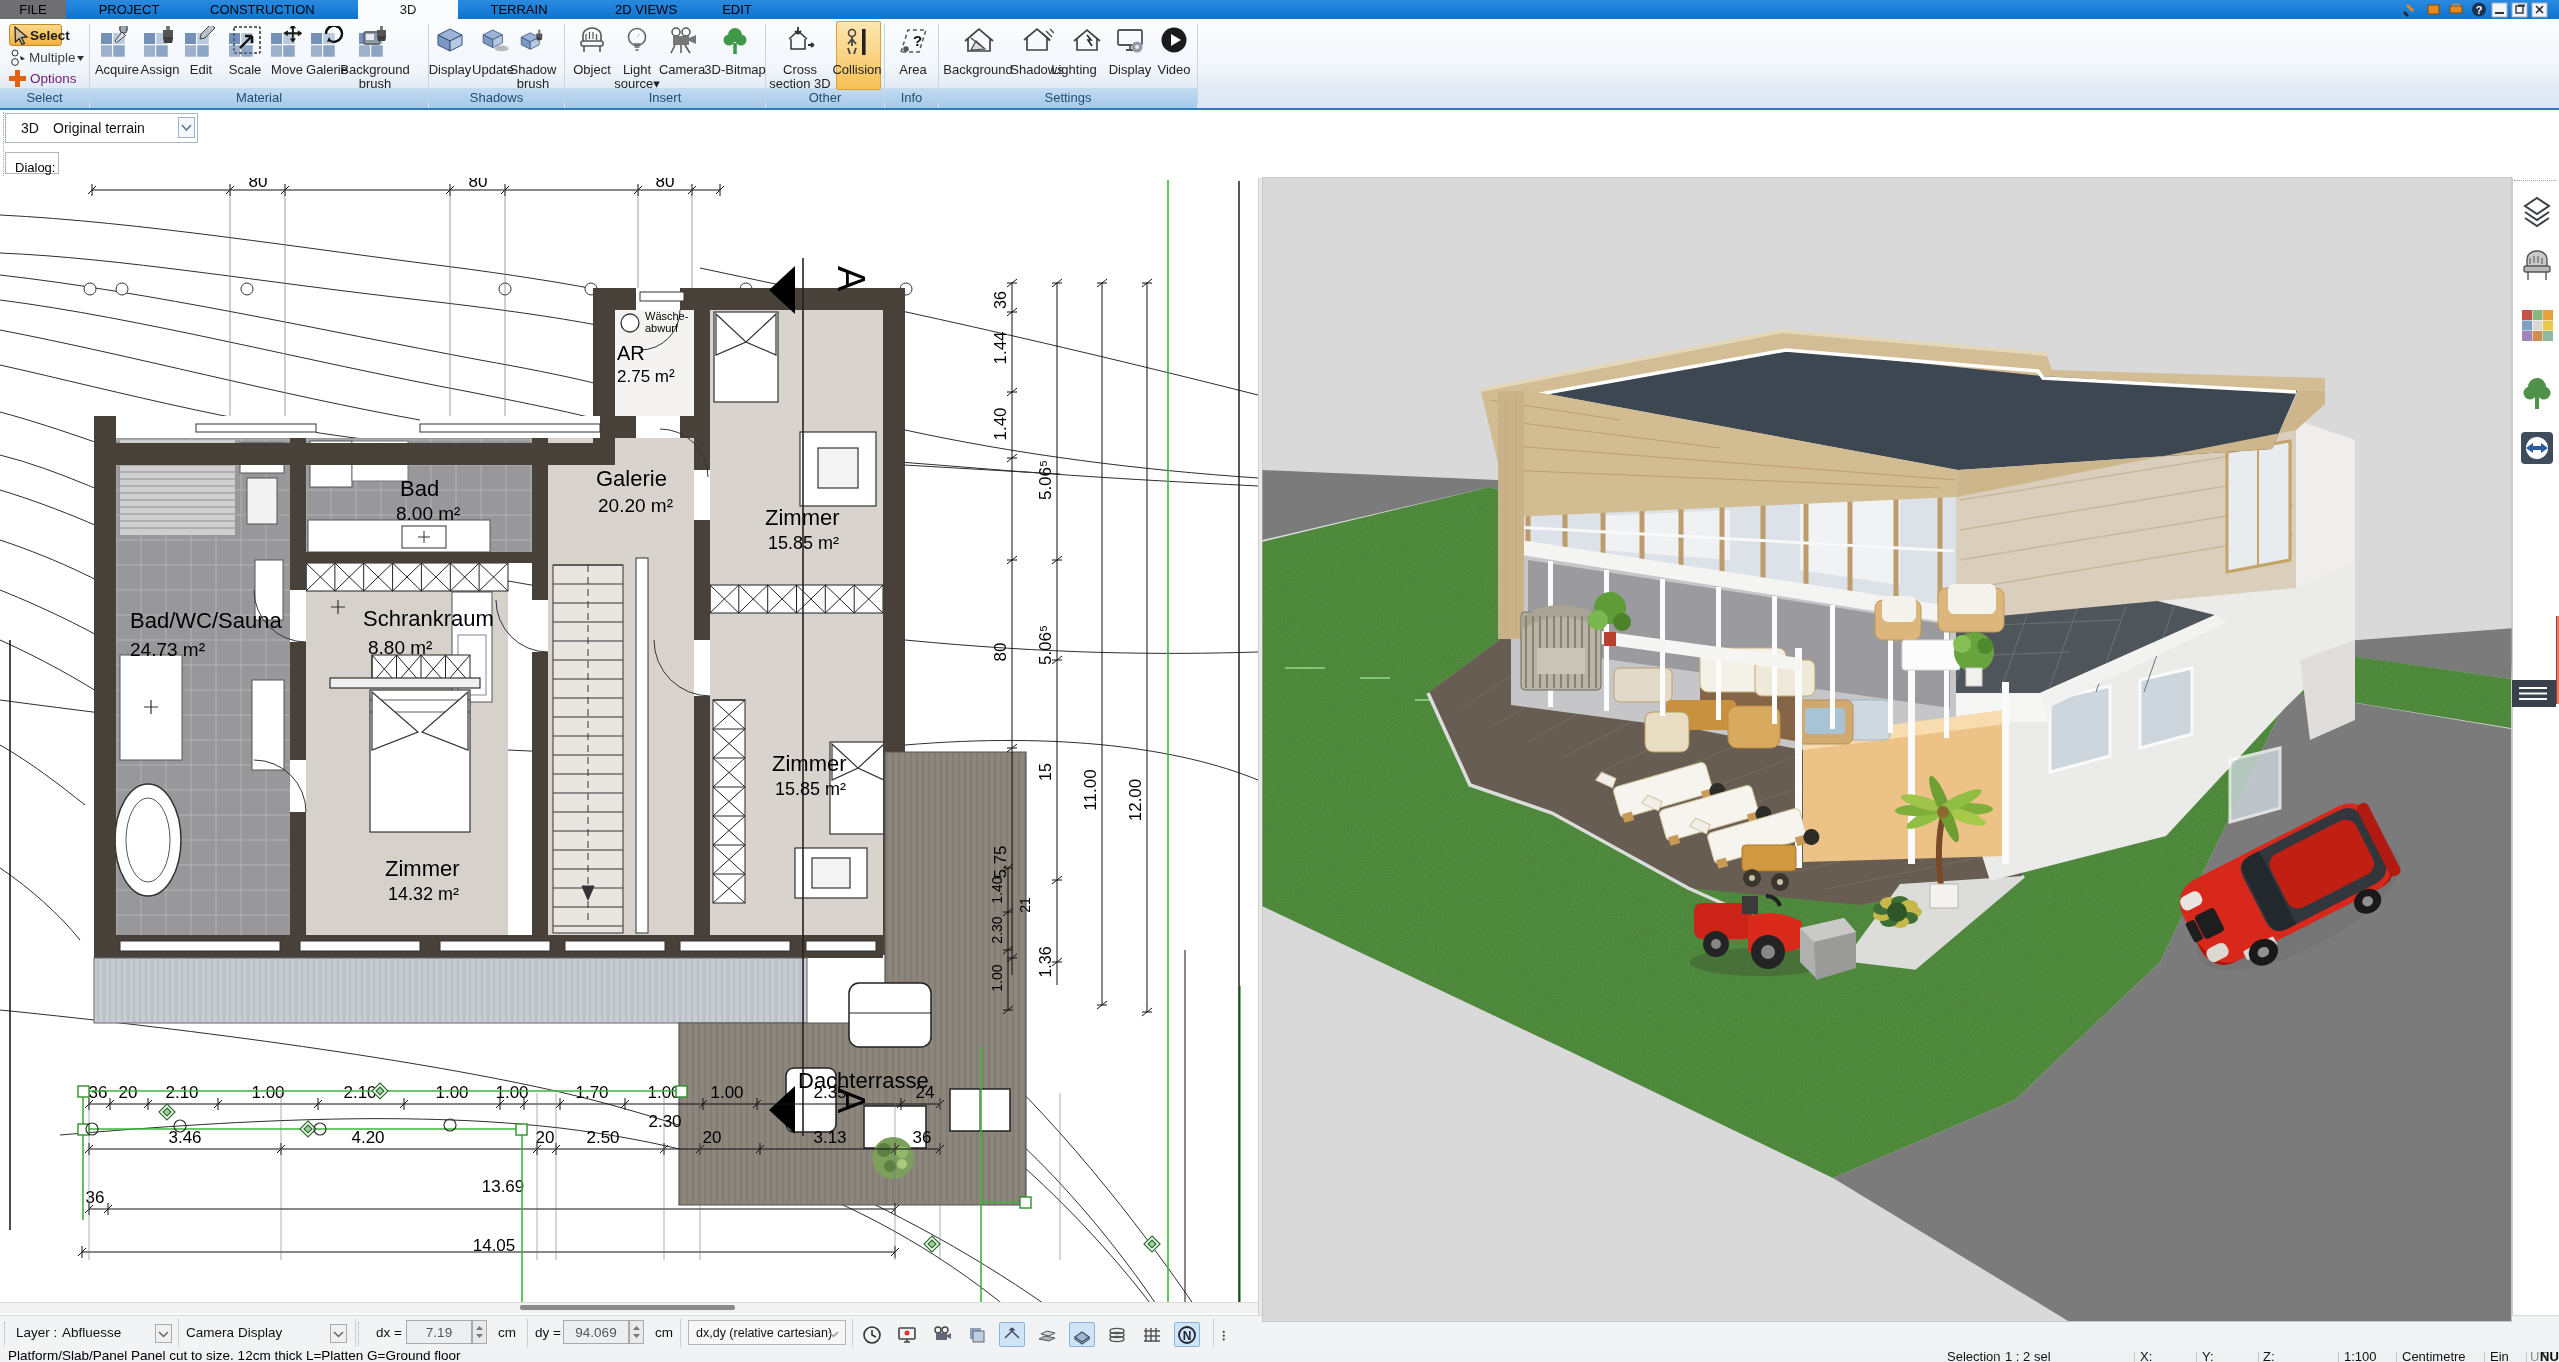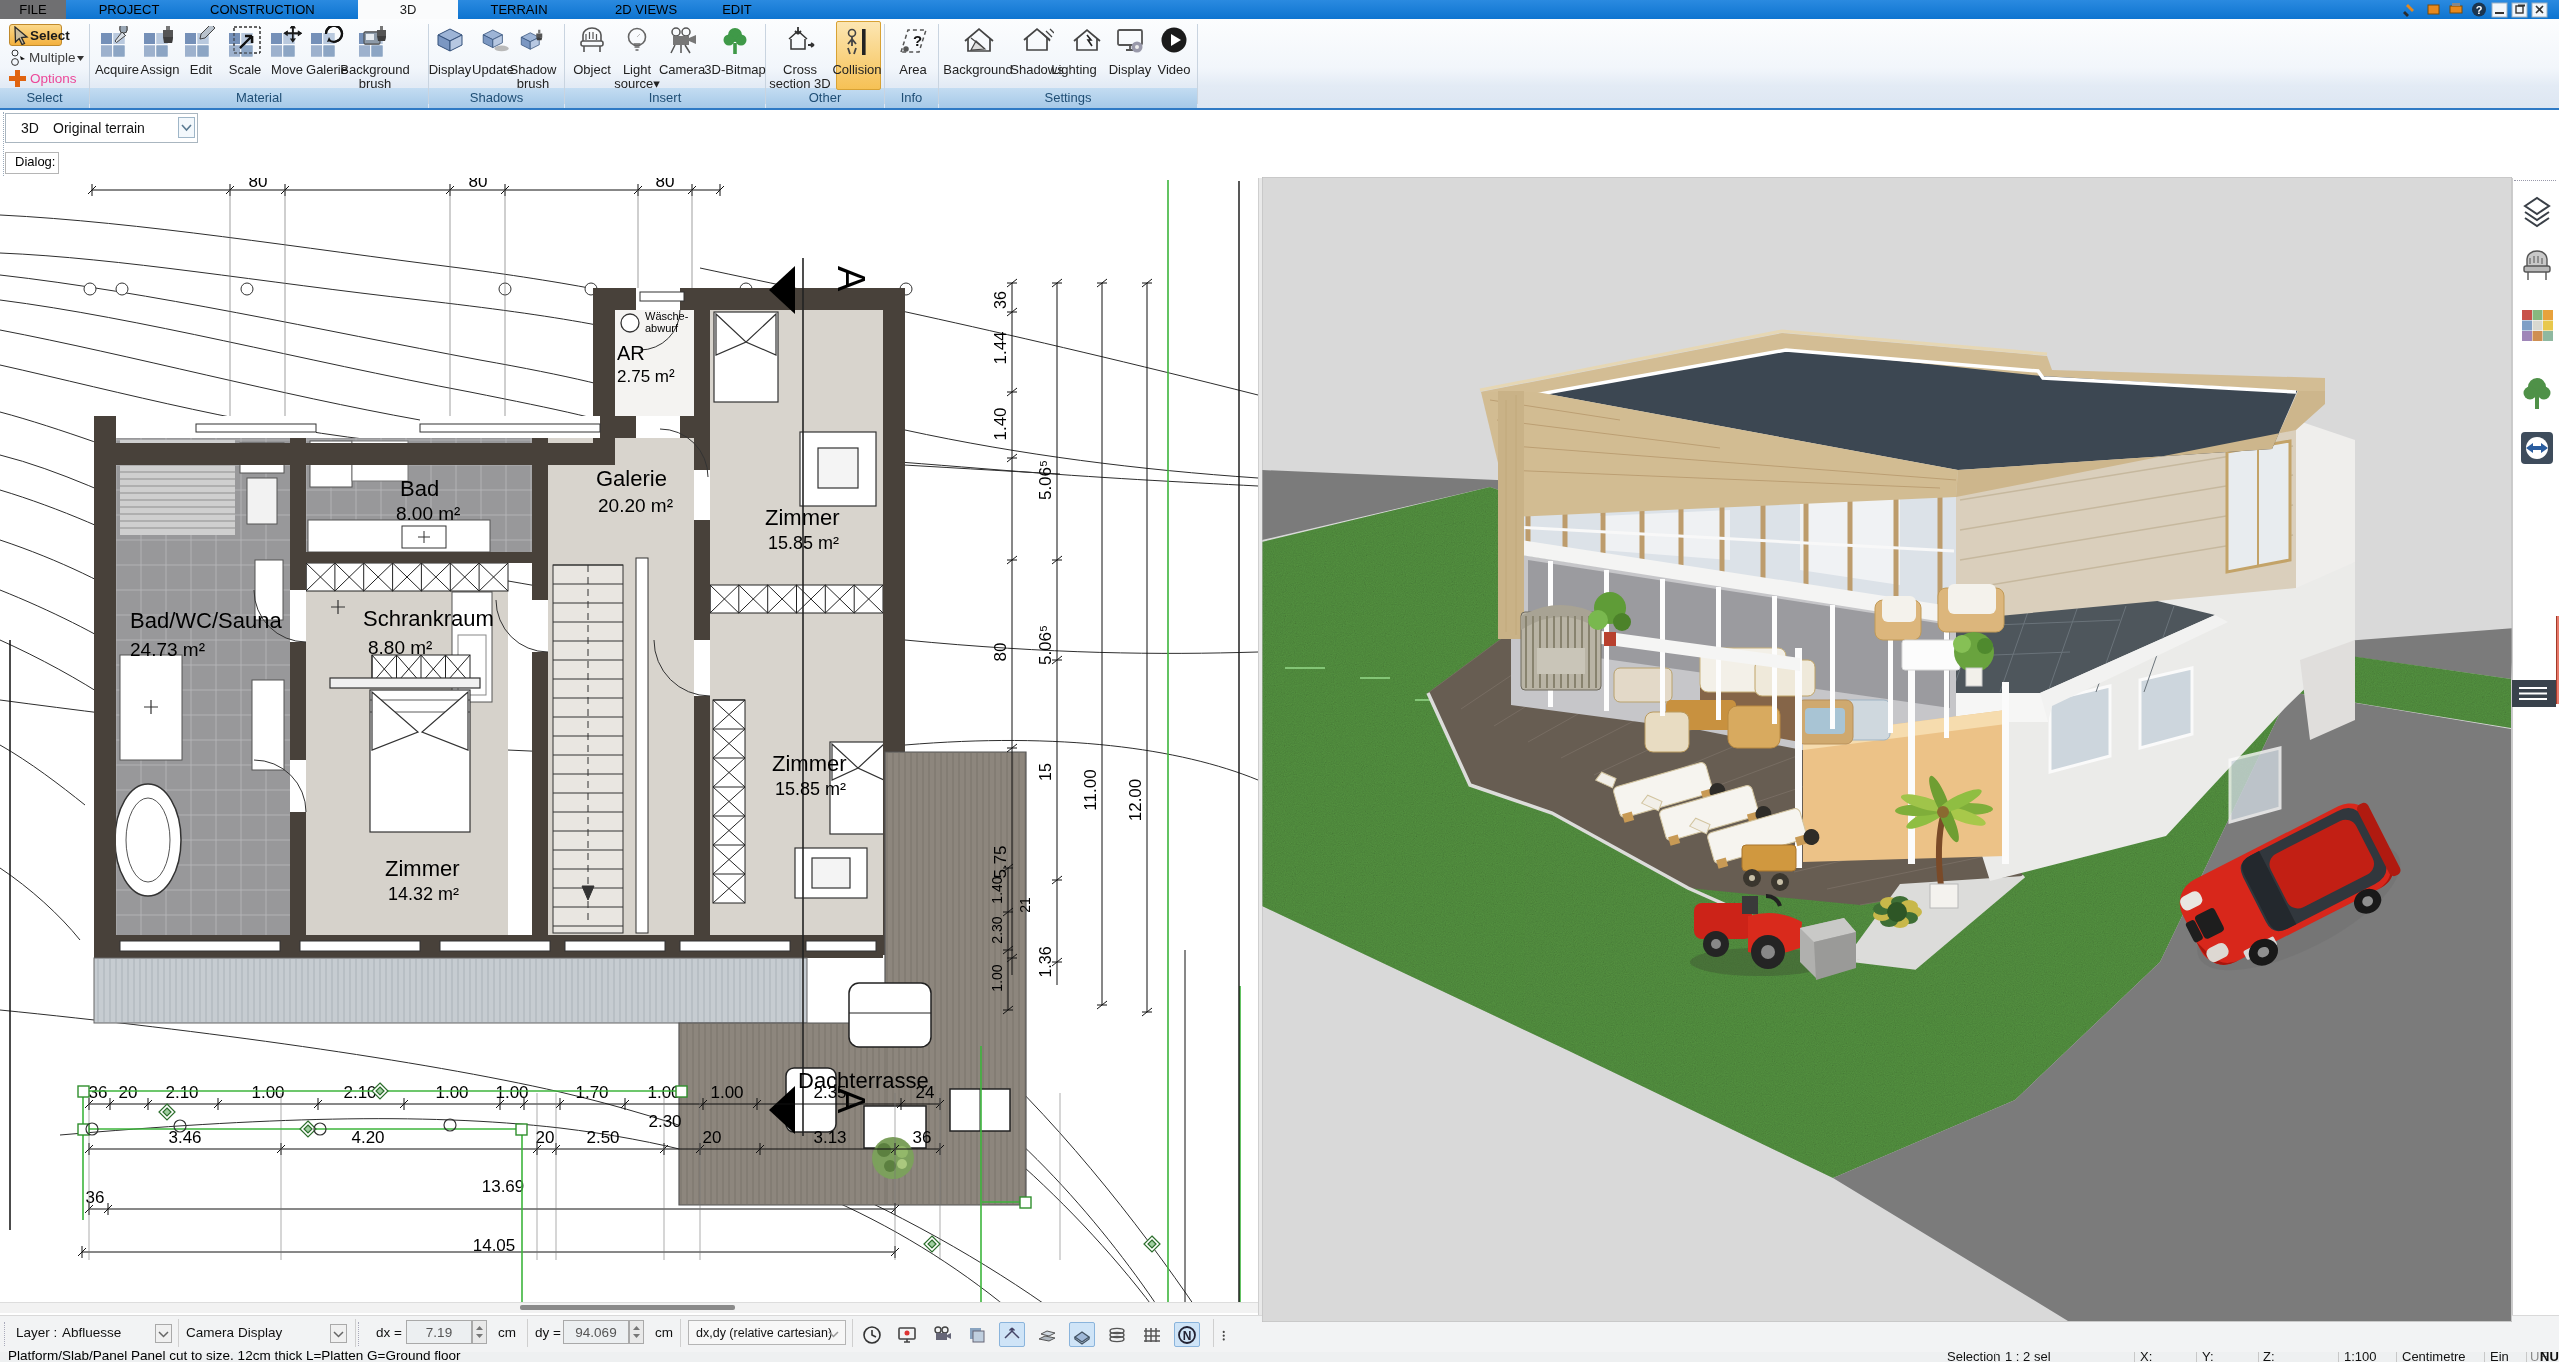--- a/index.html
+++ b/index.html
@@ -8,21 +8,21 @@
 .tabbar{left:0;top:0;width:2559px;height:19px;background:linear-gradient(#2a8ae0,#0e74d0);}
 .tab{position:absolute;top:0;height:19px;color:#000000;font-size:13px;line-height:19px;text-align:center}
 .tabfile{background:#6f6f71;color:#000000}
 .tabactive{background:#fafbfc;color:#1a1a1a;}
 .ribbon{left:0;top:19px;width:2559px;height:91px;background:linear-gradient(#fcfdfe 0%,#f2f6fb 55%,#e3ebf5 75%,#dde6f2 100%);border-bottom:2px solid #2f7ac5}
 .gsep{position:absolute;top:24px;width:1px;height:80px;background:#c9d4e0}
 .gstrip{position:absolute;top:88px;height:20px;background:linear-gradient(#c3dcf2,#a6c9e8);color:#1e4d74;font-size:13px;text-align:center;line-height:20px}
 .blab{position:absolute;font-size:13px;color:#222;text-align:center}
 .row2{left:0;top:110px;width:2559px;height:68px;background:#fff}
 .combo{position:absolute;left:5px;top:113px;width:193px;height:30px;border:1px solid #aab6c0;background:#fff}
-.dlg{position:absolute;left:5px;top:152px;width:54px;height:22px;border:1px solid #b5b5b5;background:#fff;font-size:13px;color:#000;padding:1px 0 0 9px}
+.dlg{position:absolute;left:5px;top:152px;width:54px;height:22px;border:1px solid #b5b5b5;background:#fff;font-size:13px;color:#000;padding:7px 0 0 9px}
 .statusbar{left:0;top:1352px;width:2559px;height:10px;background:#eef0f1;font-size:13px;color:#111}
 .toolrow{left:0;top:1315px;width:2559px;height:37px;background:#f2f3f4;border-top:1px solid #d9d9d9}
 .tbtxt{position:absolute;font-size:13.5px;color:#111;top:10px}
 .tbspin{position:absolute;top:5px;width:15px;height:24px;border:1px solid #a9a9a9;background:#e9e9e9}
 .num{position:absolute;top:5px;height:24px;border:1px solid #a9a9a9;background:#eceff1;font-size:13.5px;color:#555;text-align:center;padding-top:4px}
 .sep2{position:absolute;top:4px;width:1px;height:28px;background:#cfcfcf}
 </style></head><body>
 <div class="abs tabbar"></div>
 <div class="tab tabfile" style="left:0px;width:66px">FILE</div>
 <div class="tab " style="left:96px;width:66px">PROJECT</div>
@@ -74,21 +74,21 @@
     <circle cx="7" cy="13" r="3.4" fill="none" stroke="#333"></circle>
     <path d="M12 7 l5 3 -4 1z" fill="#111"></path>
   </svg>
 <div class="abs" style="left:29px;top:50px;font-size:13.5px;color:#404040">Multiple</div>
 <svg class="abs" style="left:76px;top:55px;width:9px;height:7px" viewBox="0 0 9 7">
     <path d="M1 1 L8 1 L4.5 6 Z" fill="#333"></path>
   </svg>
 <svg class="abs" style="left:7px;top:68px;width:21px;height:20px" viewBox="0 0 21 20">
     <path d="M8 2 h5 v6 h6 v5 h-6 v6 h-5 v-6 H2 V8 h6 z" fill="#e06410"></path>
   </svg>
-<div class="abs" style="left:30px;top:71px;font-size:13.5px;color:#ec4899">Options</div>
+<div class="abs" style="left:30px;top:71px;font-size:13.5px;color:#701a75">Options</div>
 <svg class="abs" style="left:100px;top:26px;width:34px;height:34px" viewBox="0 0 34 34">
     <g>
       <rect x="1" y="7" width="11" height="11" fill="#7590b8"></rect>
       <rect x="13.5" y="7" width="11" height="11" fill="#b9c9de"></rect>
       <rect x="1" y="19.5" width="11" height="11" fill="#9db1cd"></rect>
       <rect x="13.5" y="19.5" width="11" height="11" fill="#8ca5c4"></rect>
     </g>
     <g transform="translate(12,-4)">
       <rect x="8" y="2" width="7" height="9" rx="3" fill="#9aa7b5" stroke="#444"></rect>
       <path d="M10 10 l-7 9 1.5 1.5 9-7z" fill="#d8dee5" stroke="#444"></path>

